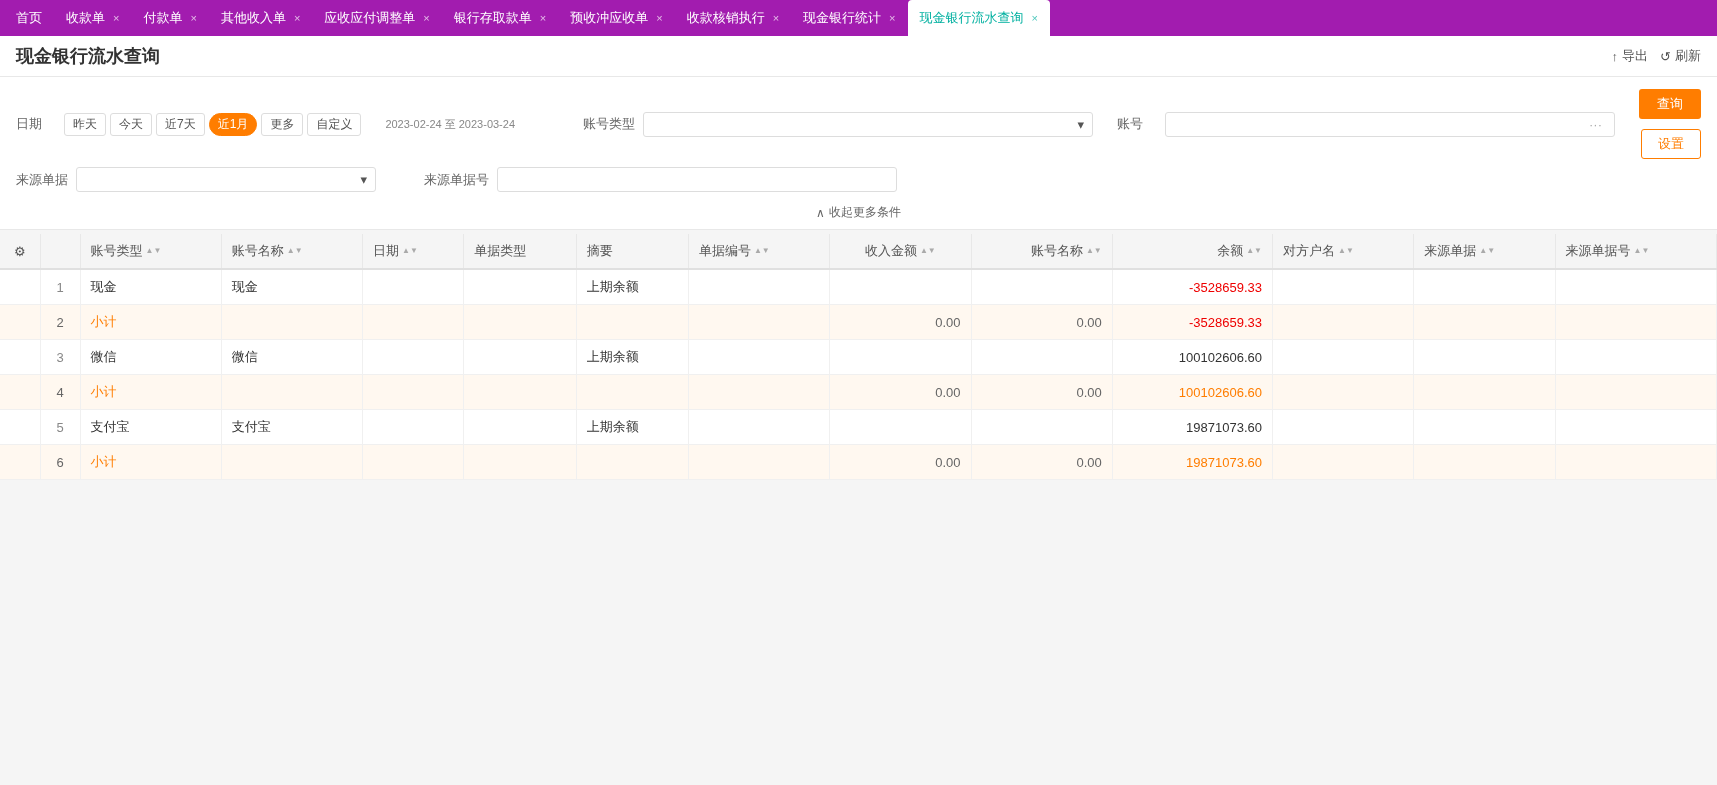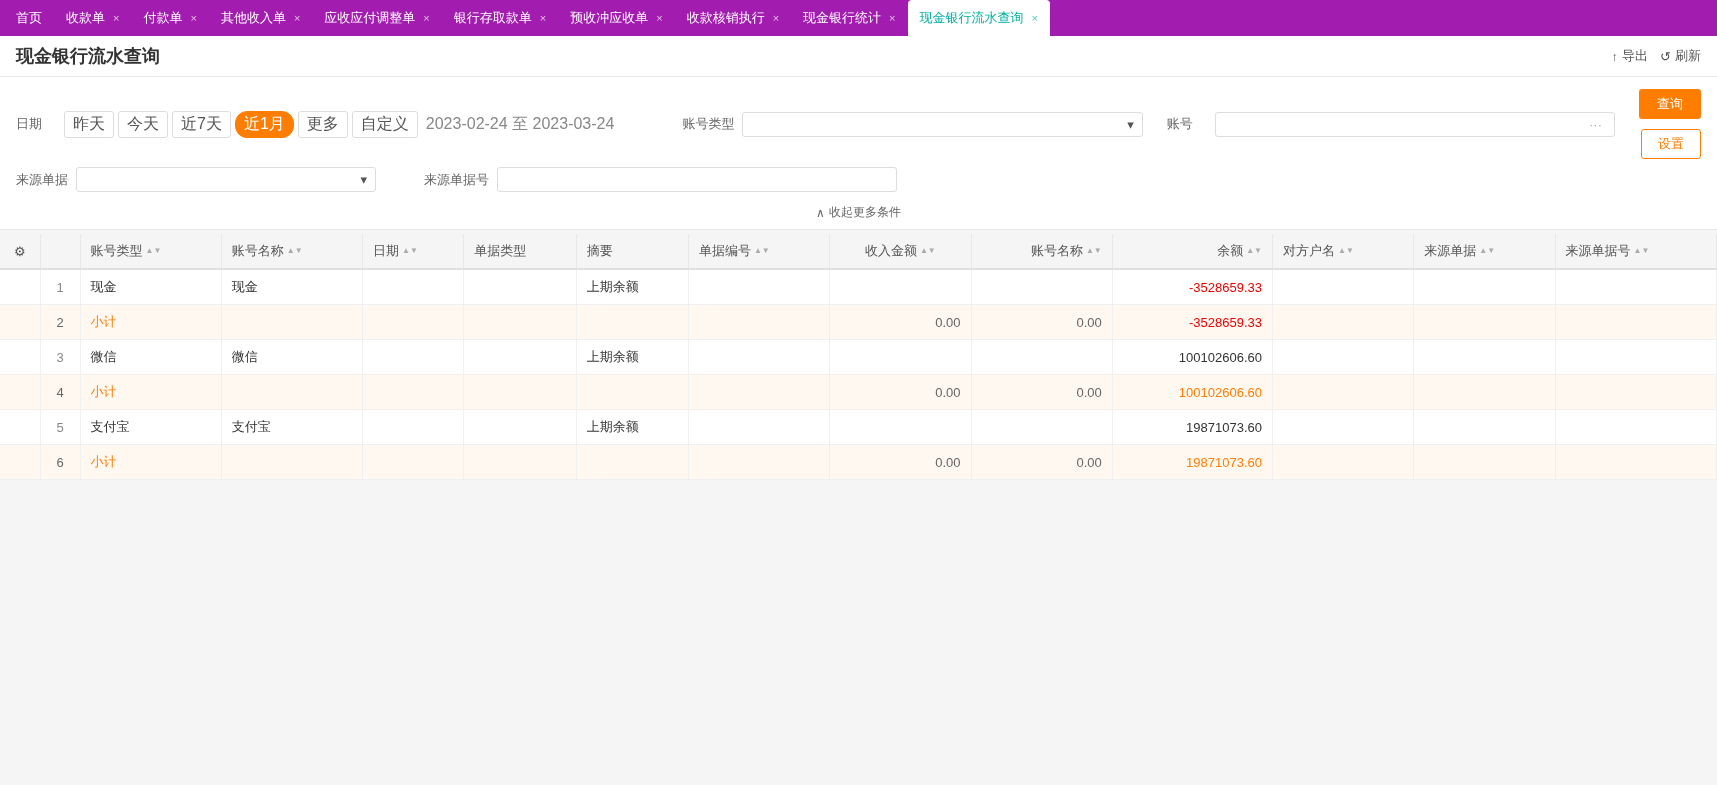--- a/index.html
+++ b/index.html
@@ -86,35 +86,35 @@
     .filter-date-btns {
       display: flex;
       gap: 4px;
       align-items: center;
     }
     .date-btn {
       padding: 2px 8px;
       border: 1px solid #ddd;
       border-radius: 3px;
       cursor: pointer;
-      font-size: 16px;
+      font-size: 12px;
       background: #fff;
       color: #555;
       text-align: center;
     }
     .date-btn.active {
       background: #ff7d00;
       color: #fff;
       border-color: #ff7d00;
       border-radius: 12px;
     }
     .date-range-text {
-      font-size: 16px;
+      font-size: 11px;
       color: #888;
-      margin-left: 4px;
+      margin-left: 20px;
     }
     .filter-select {
       border: 1px solid #ddd;
       border-radius: 3px;
       padding: 4px 8px;
       font-size: 13px;
       color: #555;
       cursor: pointer;
       display: flex;
       align-items: center;

